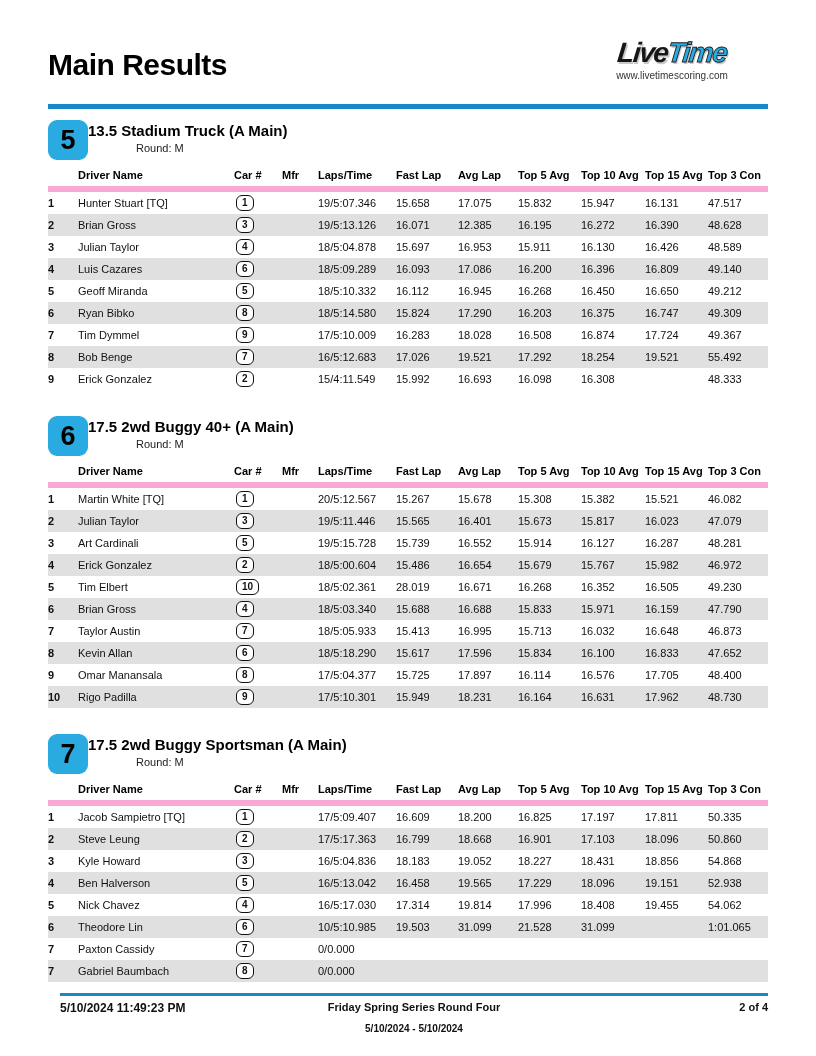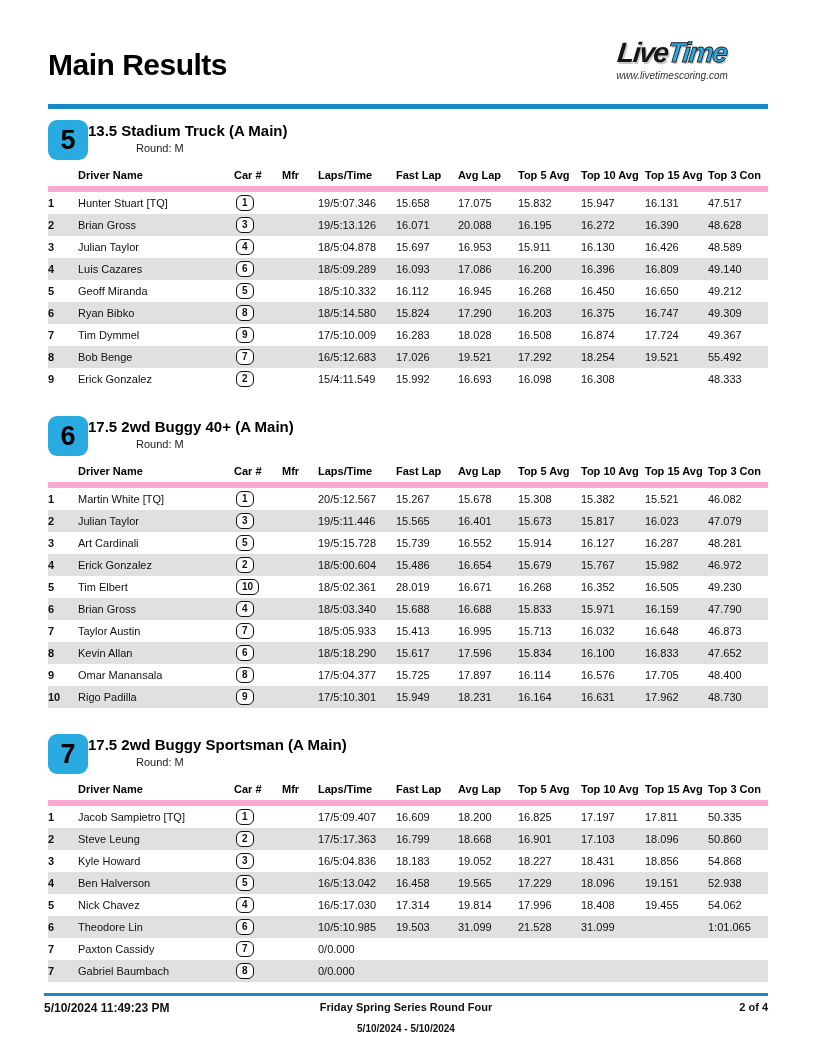--- a/index.html
+++ b/index.html
@@ -16,21 +16,21 @@
     position:absolute; left:0; right:0; top:10px; text-align:left;
     font-size:30px; font-weight:bold; letter-spacing:-0.5px; color:#000;
   }
   .logo { position:absolute; right:6px; top:0; text-align:center; width:180px; }
   .logo-text {
     font-style:italic; font-weight:bold; font-size:28px; letter-spacing:-1.5px;
     transform:skewX(-6deg); line-height:30px; white-space:nowrap;
   }
   .logo-live { color:#161616; text-shadow:1.5px 1.5px 0 #c9c9c9; }
   .logo-time { color:#29ABE2; -webkit-text-stroke:0.9px #1a1a1a; text-shadow:1.5px 1.5px 0 #c9c9c9; }
-  .logo-url { font-size:10px; color:#333; margin-top:2px;font-style:italic; }
+  .logo-url { font-size:10px; color:#333; margin-top:2px; }
 
   .top-rule { height:5px; background:#1789C8; margin-top:2px; }
 
   
   .section { margin-top:11px; }
   .section + .section { margin-top:26px; }
   .sec-head { display:flex; align-items:flex-start; margin-bottom:7px; }
   .sec-num {
     width:40px; height:40px; background:#29ABE2; border-radius:9px;
     display:flex; align-items:center; justify-content:center;
@@ -61,21 +61,21 @@
   .c9 { width:63px; }
   .c10 { width:60px; }
   .car-box {
     display:inline-block; min-width:13px; text-align:center;
     border:1.7px solid #111; border-radius:6px; background:#fff;
     font-size:10px; font-weight:bold; line-height:12px; padding:1px 5px;
     margin-left:2px;
   }
 
   
-  .footer { position:absolute; left:44px; right:48px; top:993px; }
+  .footer { position:absolute; left:60px; right:48px; top:993px; }
   .foot-rule { height:3px; background:#1789C8; }
   .foot-row { display:flex; justify-content:space-between; align-items:flex-start; margin-top:5px; }
   .foot-left { font-size:12px; font-weight:bold; width:200px; }
   .foot-center { text-align:center; flex:1; }
   .foot-series { font-size:11px; font-weight:bold; }
   .foot-dates { font-size:10px; font-weight:bold; margin-top:10px; }
   .foot-right { font-size:11px; font-weight:bold; width:200px; text-align:right; }
 </style>
 </head>
 <body>
@@ -130,21 +130,21 @@
             <td class="c9">16.131</td>
             <td class="c10">47.517</td>
           </tr>
           <tr class="alt">
             <td class="c0">2</td>
             <td class="c1">Brian Gross</td>
             <td class="c2"><span class="car-box">3</span></td>
             <td class="c3"></td>
             <td class="c4">19/5:13.126</td>
             <td class="c5">16.071</td>
-            <td class="c6">20.088</td>
+            <td class="c6">12.385</td>
             <td class="c7">16.195</td>
             <td class="c8">16.272</td>
             <td class="c9">16.390</td>
             <td class="c10">48.628</td>
           </tr>
           <tr>
             <td class="c0">3</td>
             <td class="c1">Julian Taylor</td>
             <td class="c2"><span class="car-box">4</span></td>
             <td class="c3"></td>

